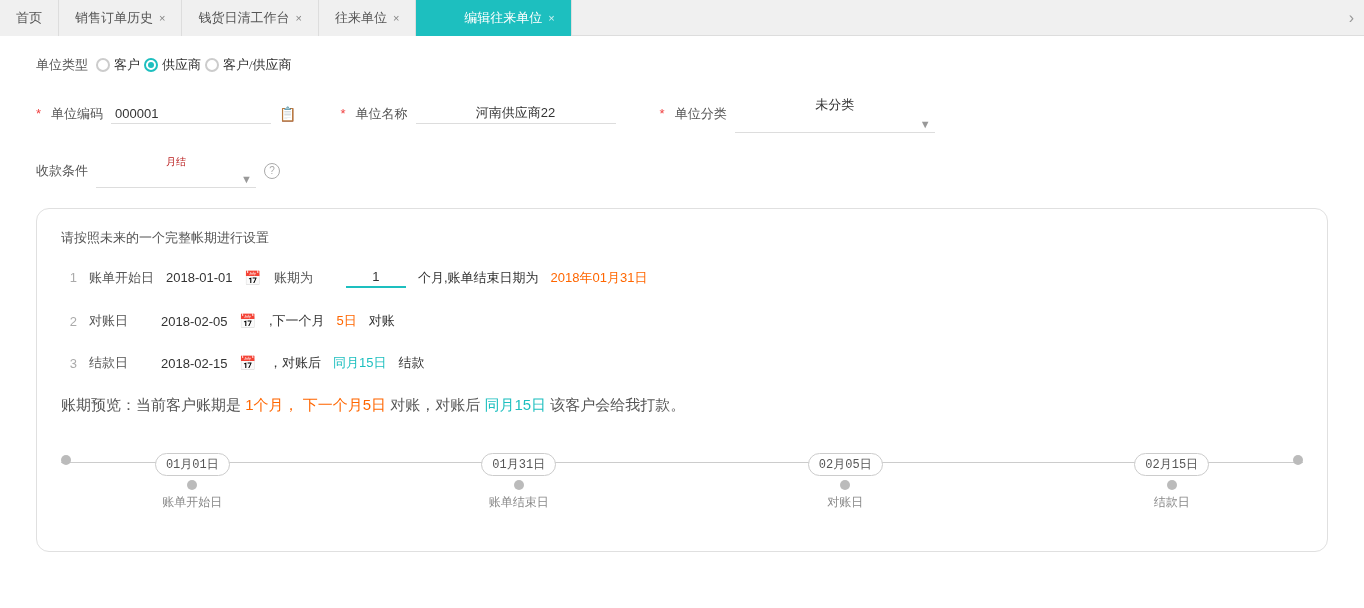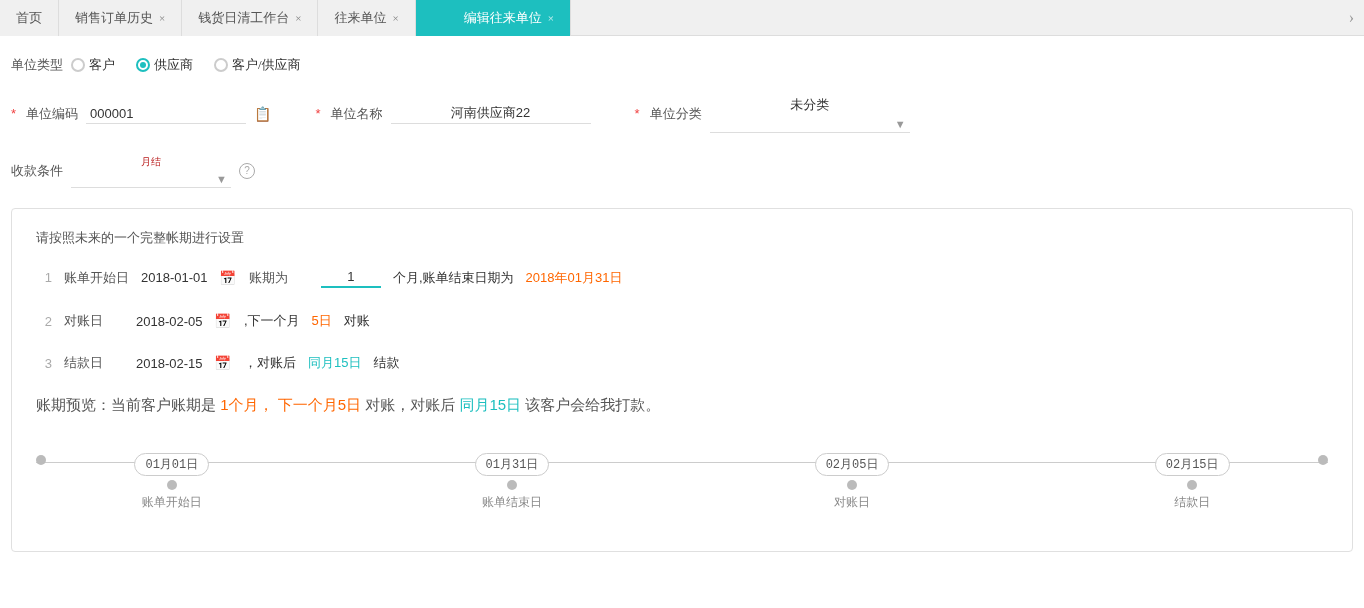--- a/index.html
+++ b/index.html
@@ -6,21 +6,20 @@
     body { font-family: "Microsoft YaHei", "PingFang SC", sans-serif; font-size: 13px; color: #333; background: #f5f5f5; }
 
     
     .tab-bar {
       display: flex;
       align-items: center;
       background: #f0f0f0;
       border-bottom: 1px solid #ddd;
       height: 36px;
       padding-left: 0;
-      font-family: Liberation Serif, serif;
     }
     .tab {
       display: flex;
       align-items: center;
       padding: 0 16px;
       height: 36px;
       cursor: pointer;
       font-size: 13px;
       color: #555;
       border-right: 1px solid #ddd;
@@ -43,21 +42,21 @@
     .tab-more {
       margin-left: auto;
       padding: 0 10px;
       cursor: pointer;
       color: #999;
       font-size: 16px;
     }
 
     
     .content {
-      padding: 20px 11px;
+      padding: 20px 36px;
       background: #fff;
       min-height: calc(100vh - 36px);
     }
 
     
     .form-row {
       display: flex;
       align-items: center;
       margin-bottom: 20px;
       gap: 24px;
@@ -72,21 +71,21 @@
       white-space: nowrap;
       font-size: 13px;
     }
     .required-star {
       color: #f04040;
       margin-right: 2px;
     }
     .radio-group {
       display: flex;
       align-items: center;
-      gap: 21px;
+      gap: 4px;
       font-family: Liberation Serif, serif;
     }
     .radio-item {
       display: flex;
       align-items: center;
       gap: 4px;
       cursor: pointer;
     }
     .radio-circle {
       width: 14px;
@@ -155,21 +154,21 @@
       display: flex;
       align-items: center;
       justify-content: center;
       font-size: 10px;
       cursor: pointer;
     }
 
     
     .panel-box {
       border: 1px solid #e0e0e0;
-      border-radius: 4px;
+      border-radius: 13px;
       padding: 20px 24px;
       margin-top: 8px;
     }
     .panel-title {
       font-size: 13px;
       color: #555;
       margin-bottom: 20px;
     }
 
     

